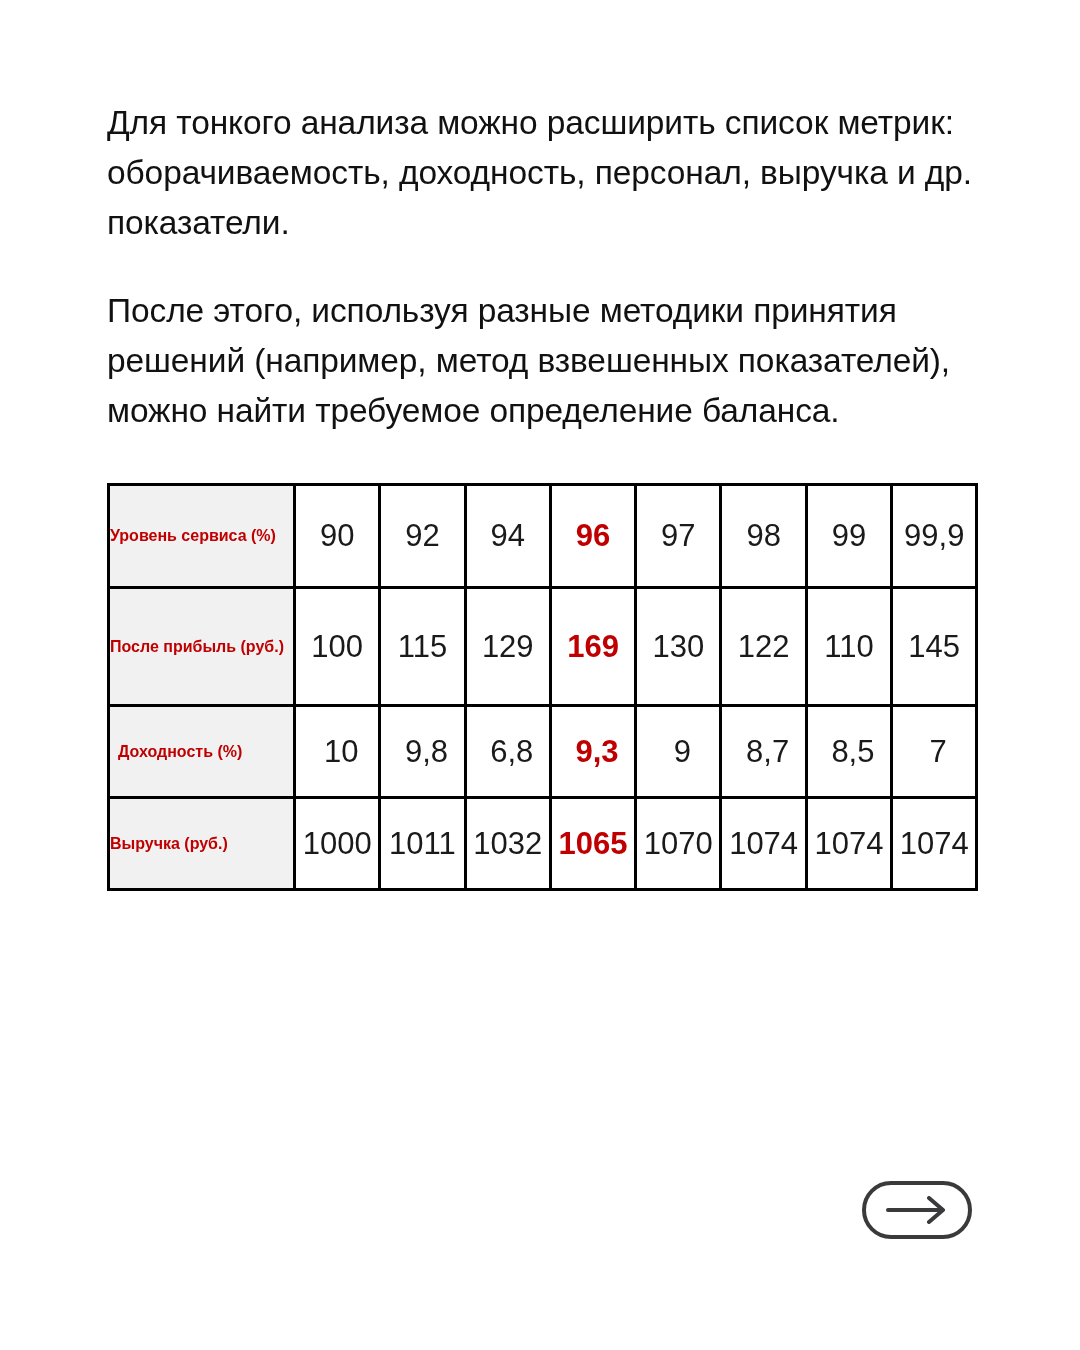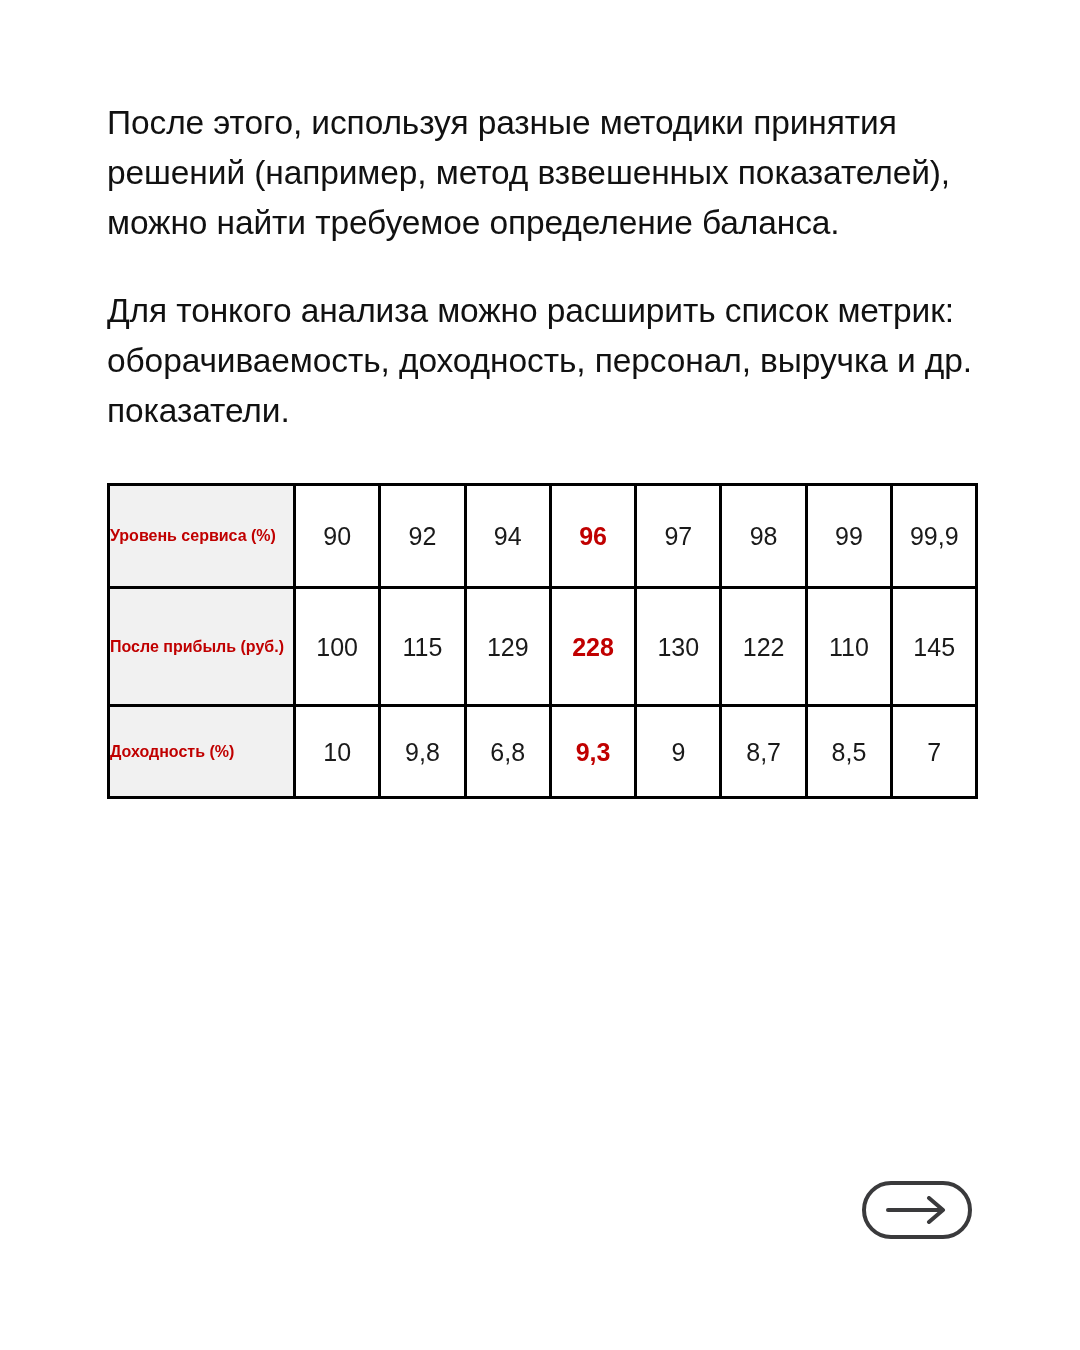--- a/index.html
+++ b/index.html
@@ -71,37 +71,37 @@
     line-height: 24px;
     text-align: left;
     padding: 10px 14px 10px 17px;
     word-break: break-word;
     overflow-wrap: anywhere;
   }
 
   td.val {
     width: 85.3px;
     text-align: center;
-    font-size: 25px;
+    font-size: 31px;
     line-height: 30px;
     font-weight: 400;
     color: #1a1a1a;
     background: #ffffff;
     padding: 4px 2px;
     margin-left: 39px;
   }
   td.val.hl {
     color: #c00000;
     font-weight: 700;
   }
 
   tr.r0 td { height: 103px; }
   tr.r1 td { height: 118px; }
   tr.r2 td { height: 118px; }
-  tr.r3 td { height: 92px; }
+  tr.r3 td { height: 92px; padding-left: 8px; }
   tr.r4 td { height: 92px; }
   tr.r5 td { height: 92px; }
 
   
   .next-btn {
     position: absolute;
     left: 862px;
     top: 1181px;
     width: 110px;
     height: 58px;
@@ -116,22 +116,22 @@
     justify-content: center;
   }
   .next-btn svg { display: block; }
 </style>
 </head>
 <body>
 
 <div class="slide">
 
   <div class="copy">
+    <p class="para">Для тонкого анализа можно расширить список метрик: оборачиваемость, доходность, персонал, выручка и др. показатели.</p>
     <p class="para">После этого, используя разные методики принятия решений (например, метод взвешенных показателей), можно найти требуемое определение баланса.</p>
-    <p class="para">Для тонкого анализа можно расширить список метрик: оборачиваемость, доходность, персонал, выручка и др. показатели.</p>
   </div>
 
   <div class="table-wrap">
     <table class="metrics">
       <tbody>
 
         <tr class="r0">
           <td class="rowhead">Уровень сервиса (%)</td>
           <td class="val">90</td>
           <td class="val">92</td>
@@ -141,40 +141,51 @@
           <td class="val">98</td>
           <td class="val">99</td>
           <td class="val">99,9</td>
         </tr>
 
         <tr class="r1">
           <td class="rowhead">После прибыль (руб.)</td>
           <td class="val">100</td>
           <td class="val">115</td>
           <td class="val">129</td>
-          <td class="val hl">228</td>
+          <td class="val hl">169</td>
           <td class="val">130</td>
           <td class="val">122</td>
           <td class="val">110</td>
           <td class="val">145</td>
         </tr>
 
 
         <tr class="r3">
           <td class="rowhead">Доходность (%)</td>
           <td class="val">10</td>
           <td class="val">9,8</td>
           <td class="val">6,8</td>
           <td class="val hl">9,3</td>
           <td class="val">9</td>
           <td class="val">8,7</td>
           <td class="val">8,5</td>
           <td class="val">7</td>
         </tr>
 
+        <tr class="r4">
+          <td class="rowhead">Выручка (руб.)</td>
+          <td class="val">1000</td>
+          <td class="val">1011</td>
+          <td class="val">1032</td>
+          <td class="val hl">1065</td>
+          <td class="val">1070</td>
+          <td class="val">1074</td>
+          <td class="val">1074</td>
+          <td class="val">1074</td>
+        </tr>
 
 
       </tbody>
     </table>
   </div>
 
   <button class="next-btn">
     <span>
       <svg width="62" height="28" viewBox="0 0 62 28" fill="none" aria-hidden="true">
         <path d="M2 14 H56" stroke="#3a3a3c" stroke-width="4" stroke-linecap="round"></path>

